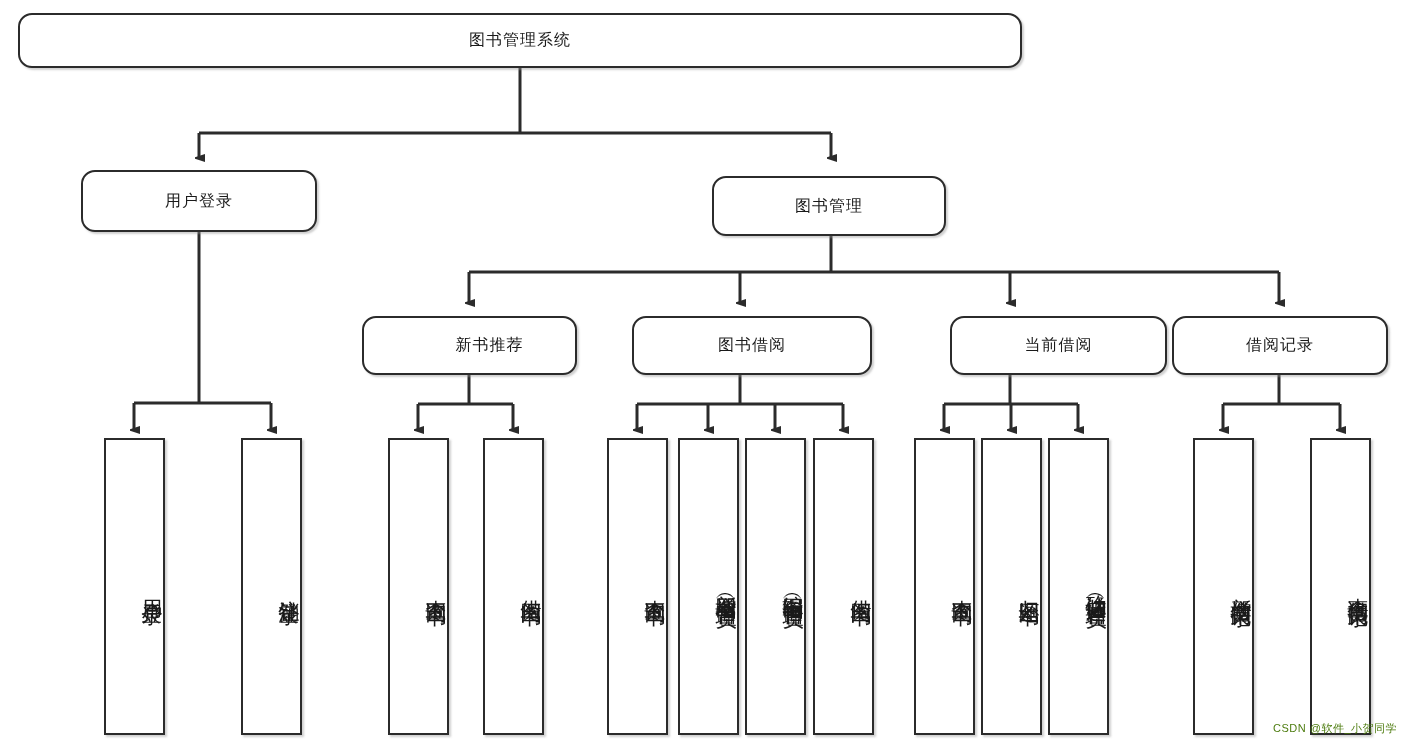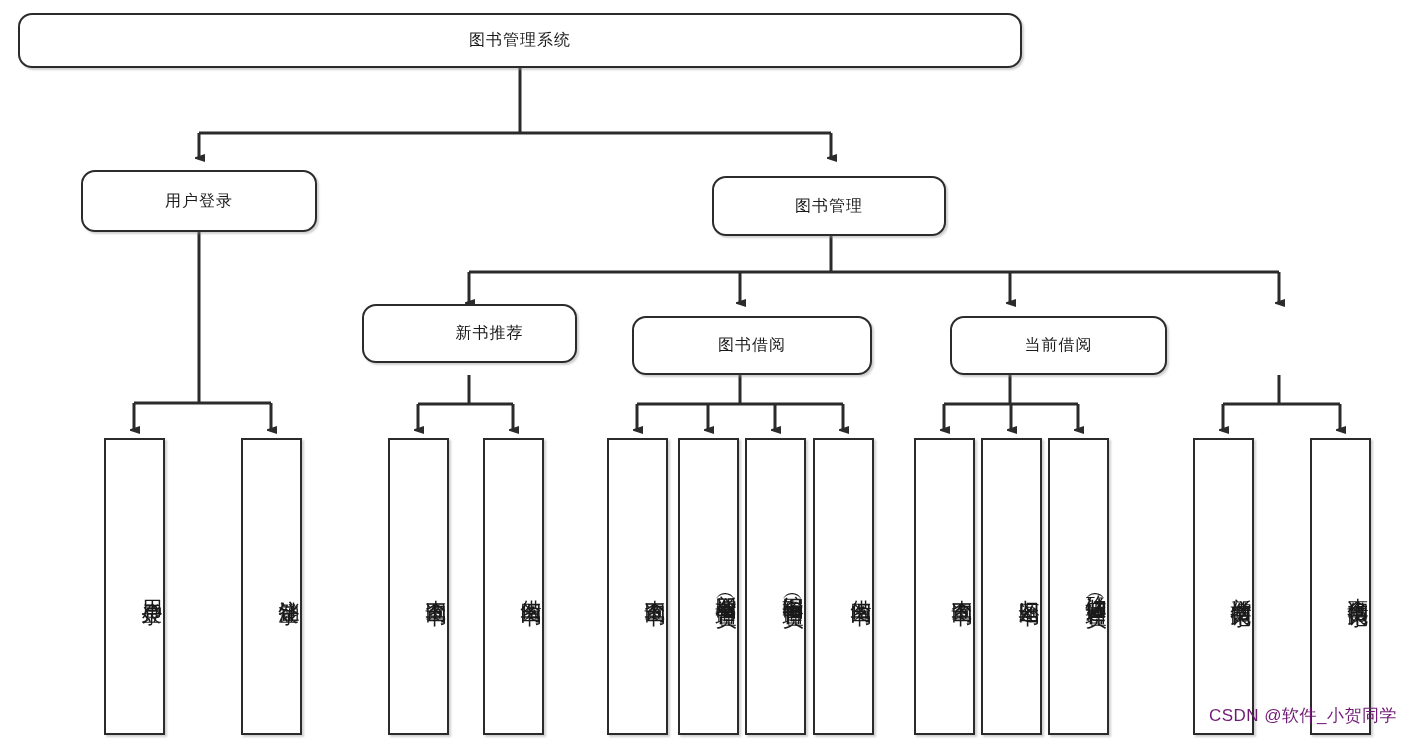--- a/index.html
+++ b/index.html
@@ -52,23 +52,23 @@
     justify-content: center;
   }
   .node.vert .vlabel {
     writing-mode: vertical-rl;
     text-orientation: upright;
     white-space: nowrap;
   }
   .watermark {
     position: absolute;
     right: 8px;
-    bottom: 20px;
-    font-size: 17px;
-    color: #701a75;
+    bottom: 11px;
+    font-size: 11px;
+    color: #4d7c0f;
     letter-spacing: 0.5px;
     white-space: nowrap;
     pointer-events: none;
   }
 </style>
 </head>
 <body>
 
 <div id="canvas">
 
@@ -126,28 +126,31 @@
     <span>图书管理系统</span>
   </div>
 
   <div class="node horiz" style="left:81px; top:170px; width:236px; height:62px;">
     <span>用户登录</span>
   </div>
   <div class="node horiz" style="left:712px; top:176px; width:234px; height:60px;">
     <span>图书管理</span>
   </div>
 
-  <div class="node horiz" style="left:362px; top:304px; width:215px; height:59px;padding-left:44px;">
+  <div class="node horiz" style="left:362px; top:316px; width:215px; height:59px;padding-left:44px;">
     <span>新书推荐</span>
   </div>
   <div class="node horiz" style="left:632px; top:316px; width:240px; height:59px;">
     <span>图书借阅</span>
   </div>
   <div class="node horiz" style="left:902px; top:316px; width:217px; height:59px;margin-left:48px;">
     <span>当前借阅</span>
+  </div>
+  <div class="node horiz" style="left:1172px; top:316px; width:216px; height:59px;">
+    <span>借阅记录</span>
   </div>
 
   <div class="node vert" style="left:104px; top:438px; width:61px; height:297px;">
     <span class="vlabel">用户登录</span>
   </div>
   <div class="node vert" style="left:241px; top:438px; width:61px; height:297px;">
     <span class="vlabel">注销登录</span>
   </div>
 
   <div class="node vert" style="left:388px; top:438px; width:61px; height:297px;">

